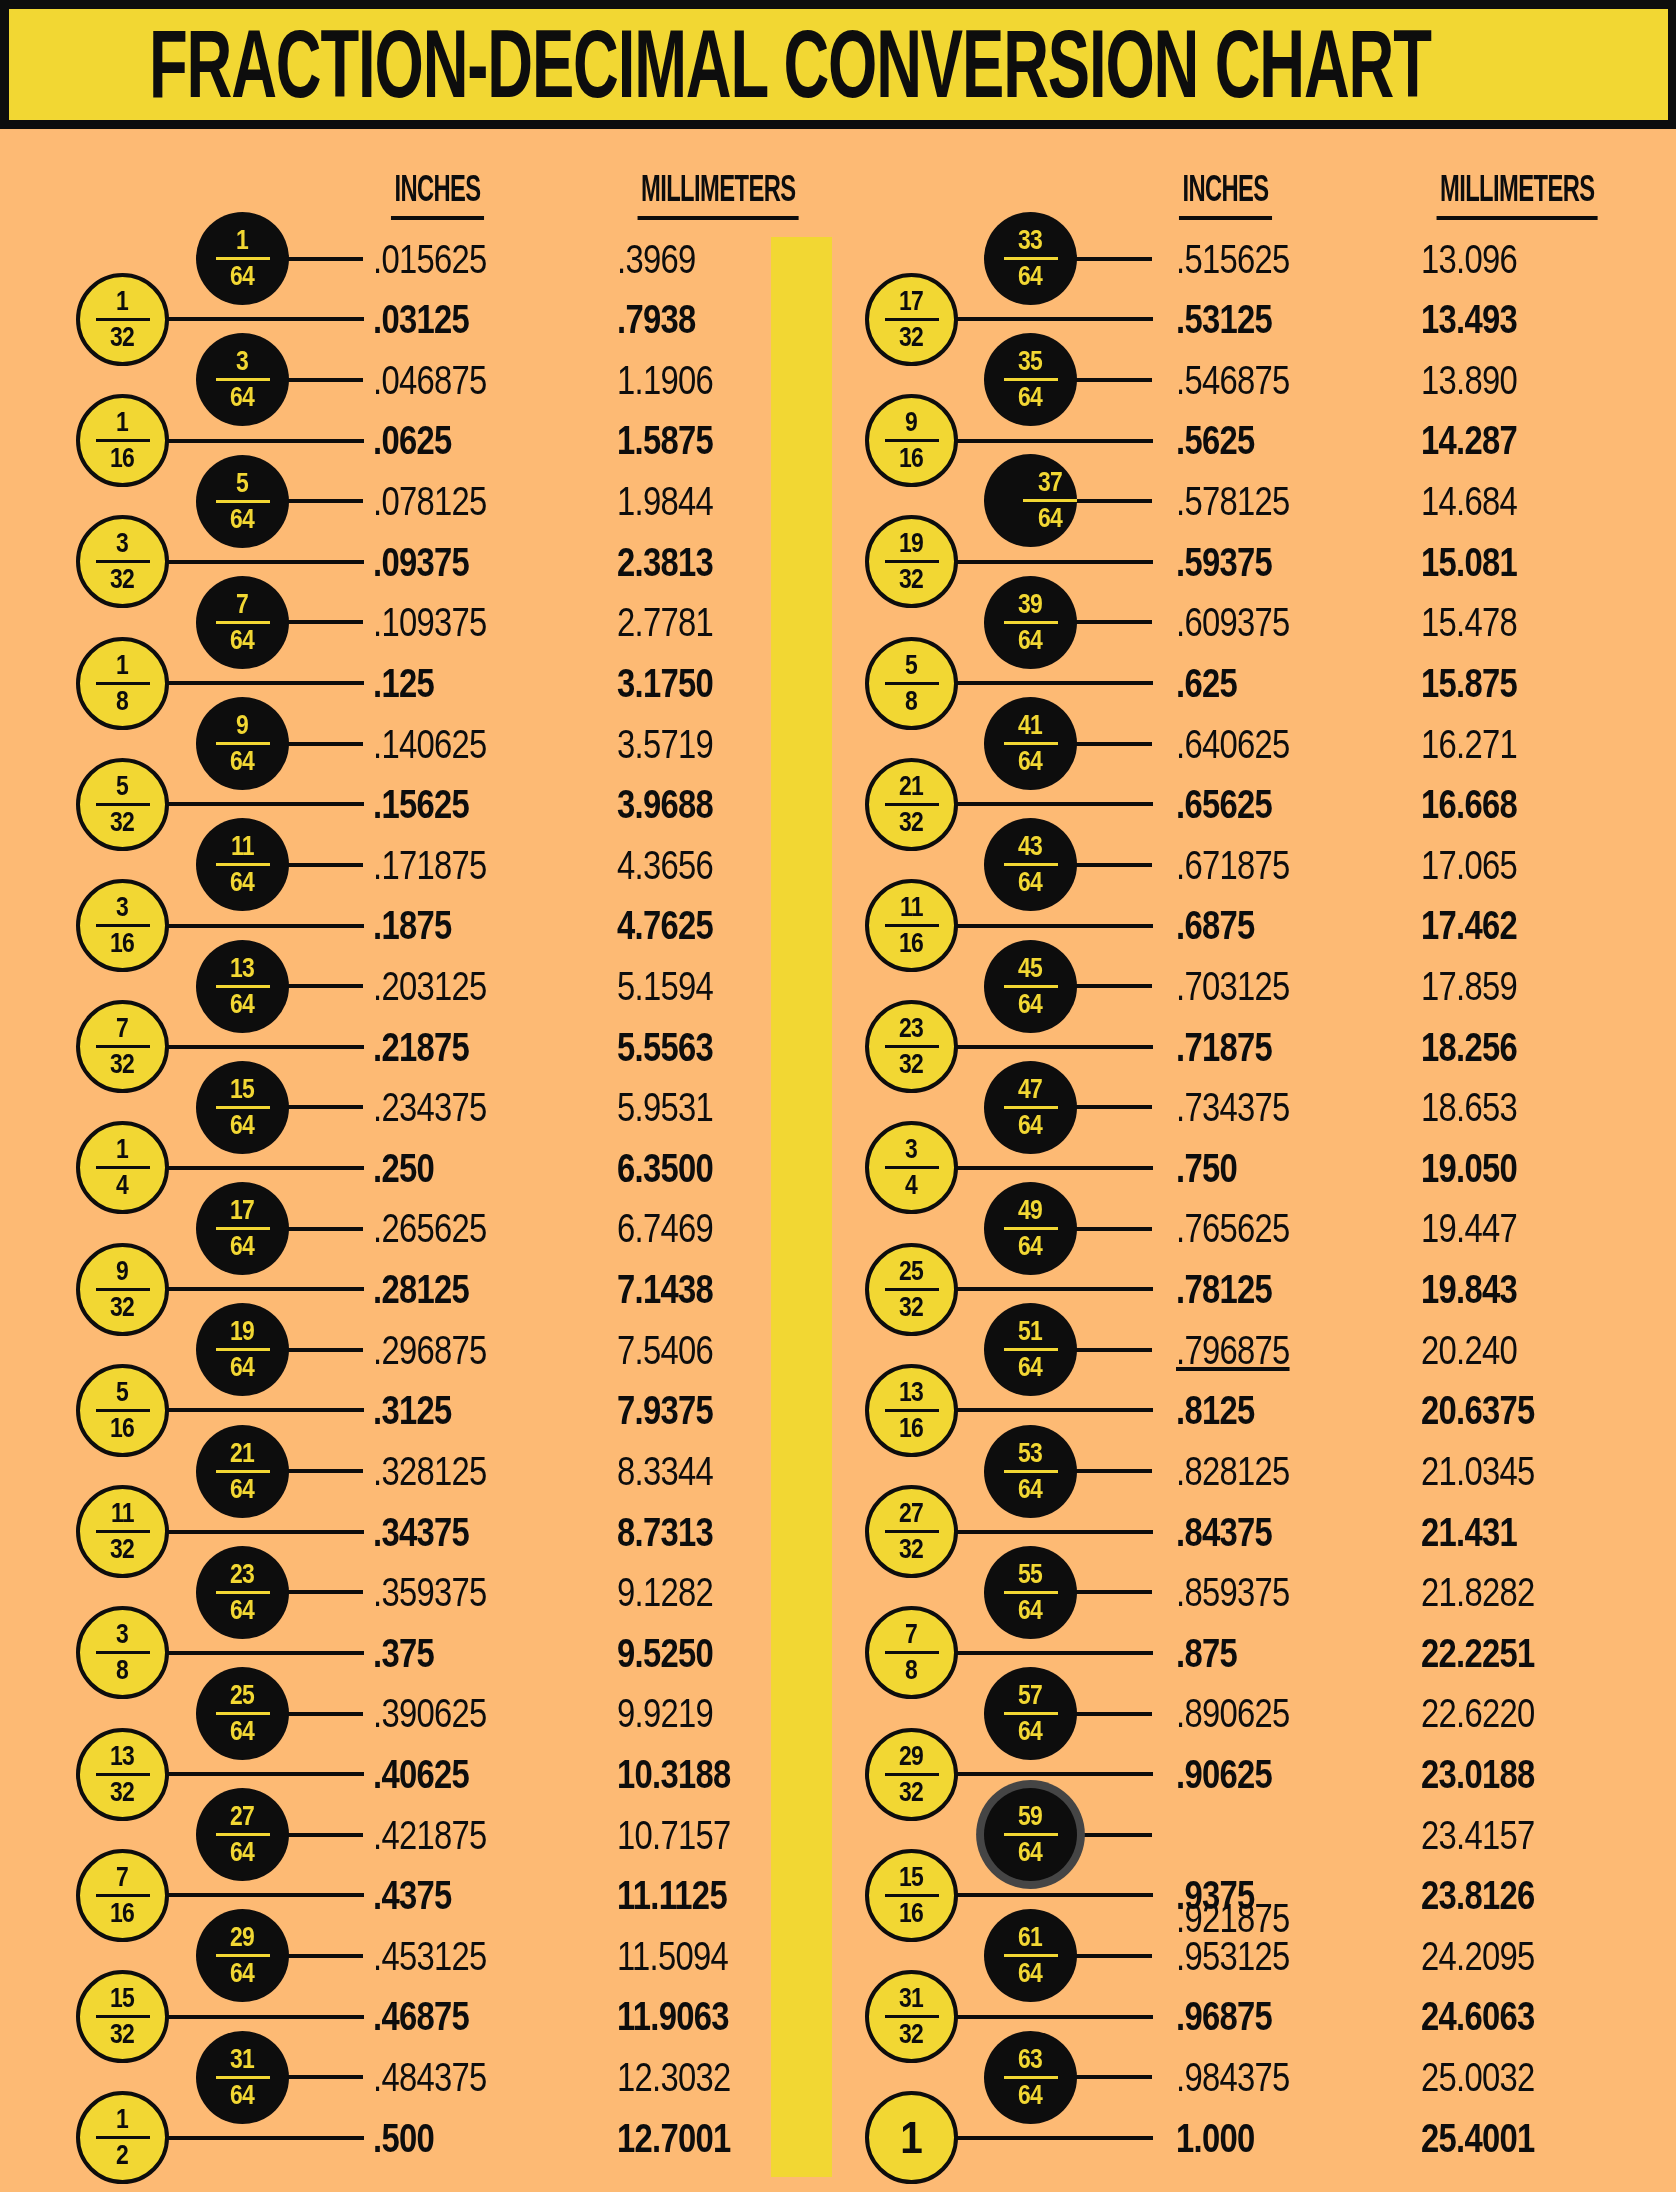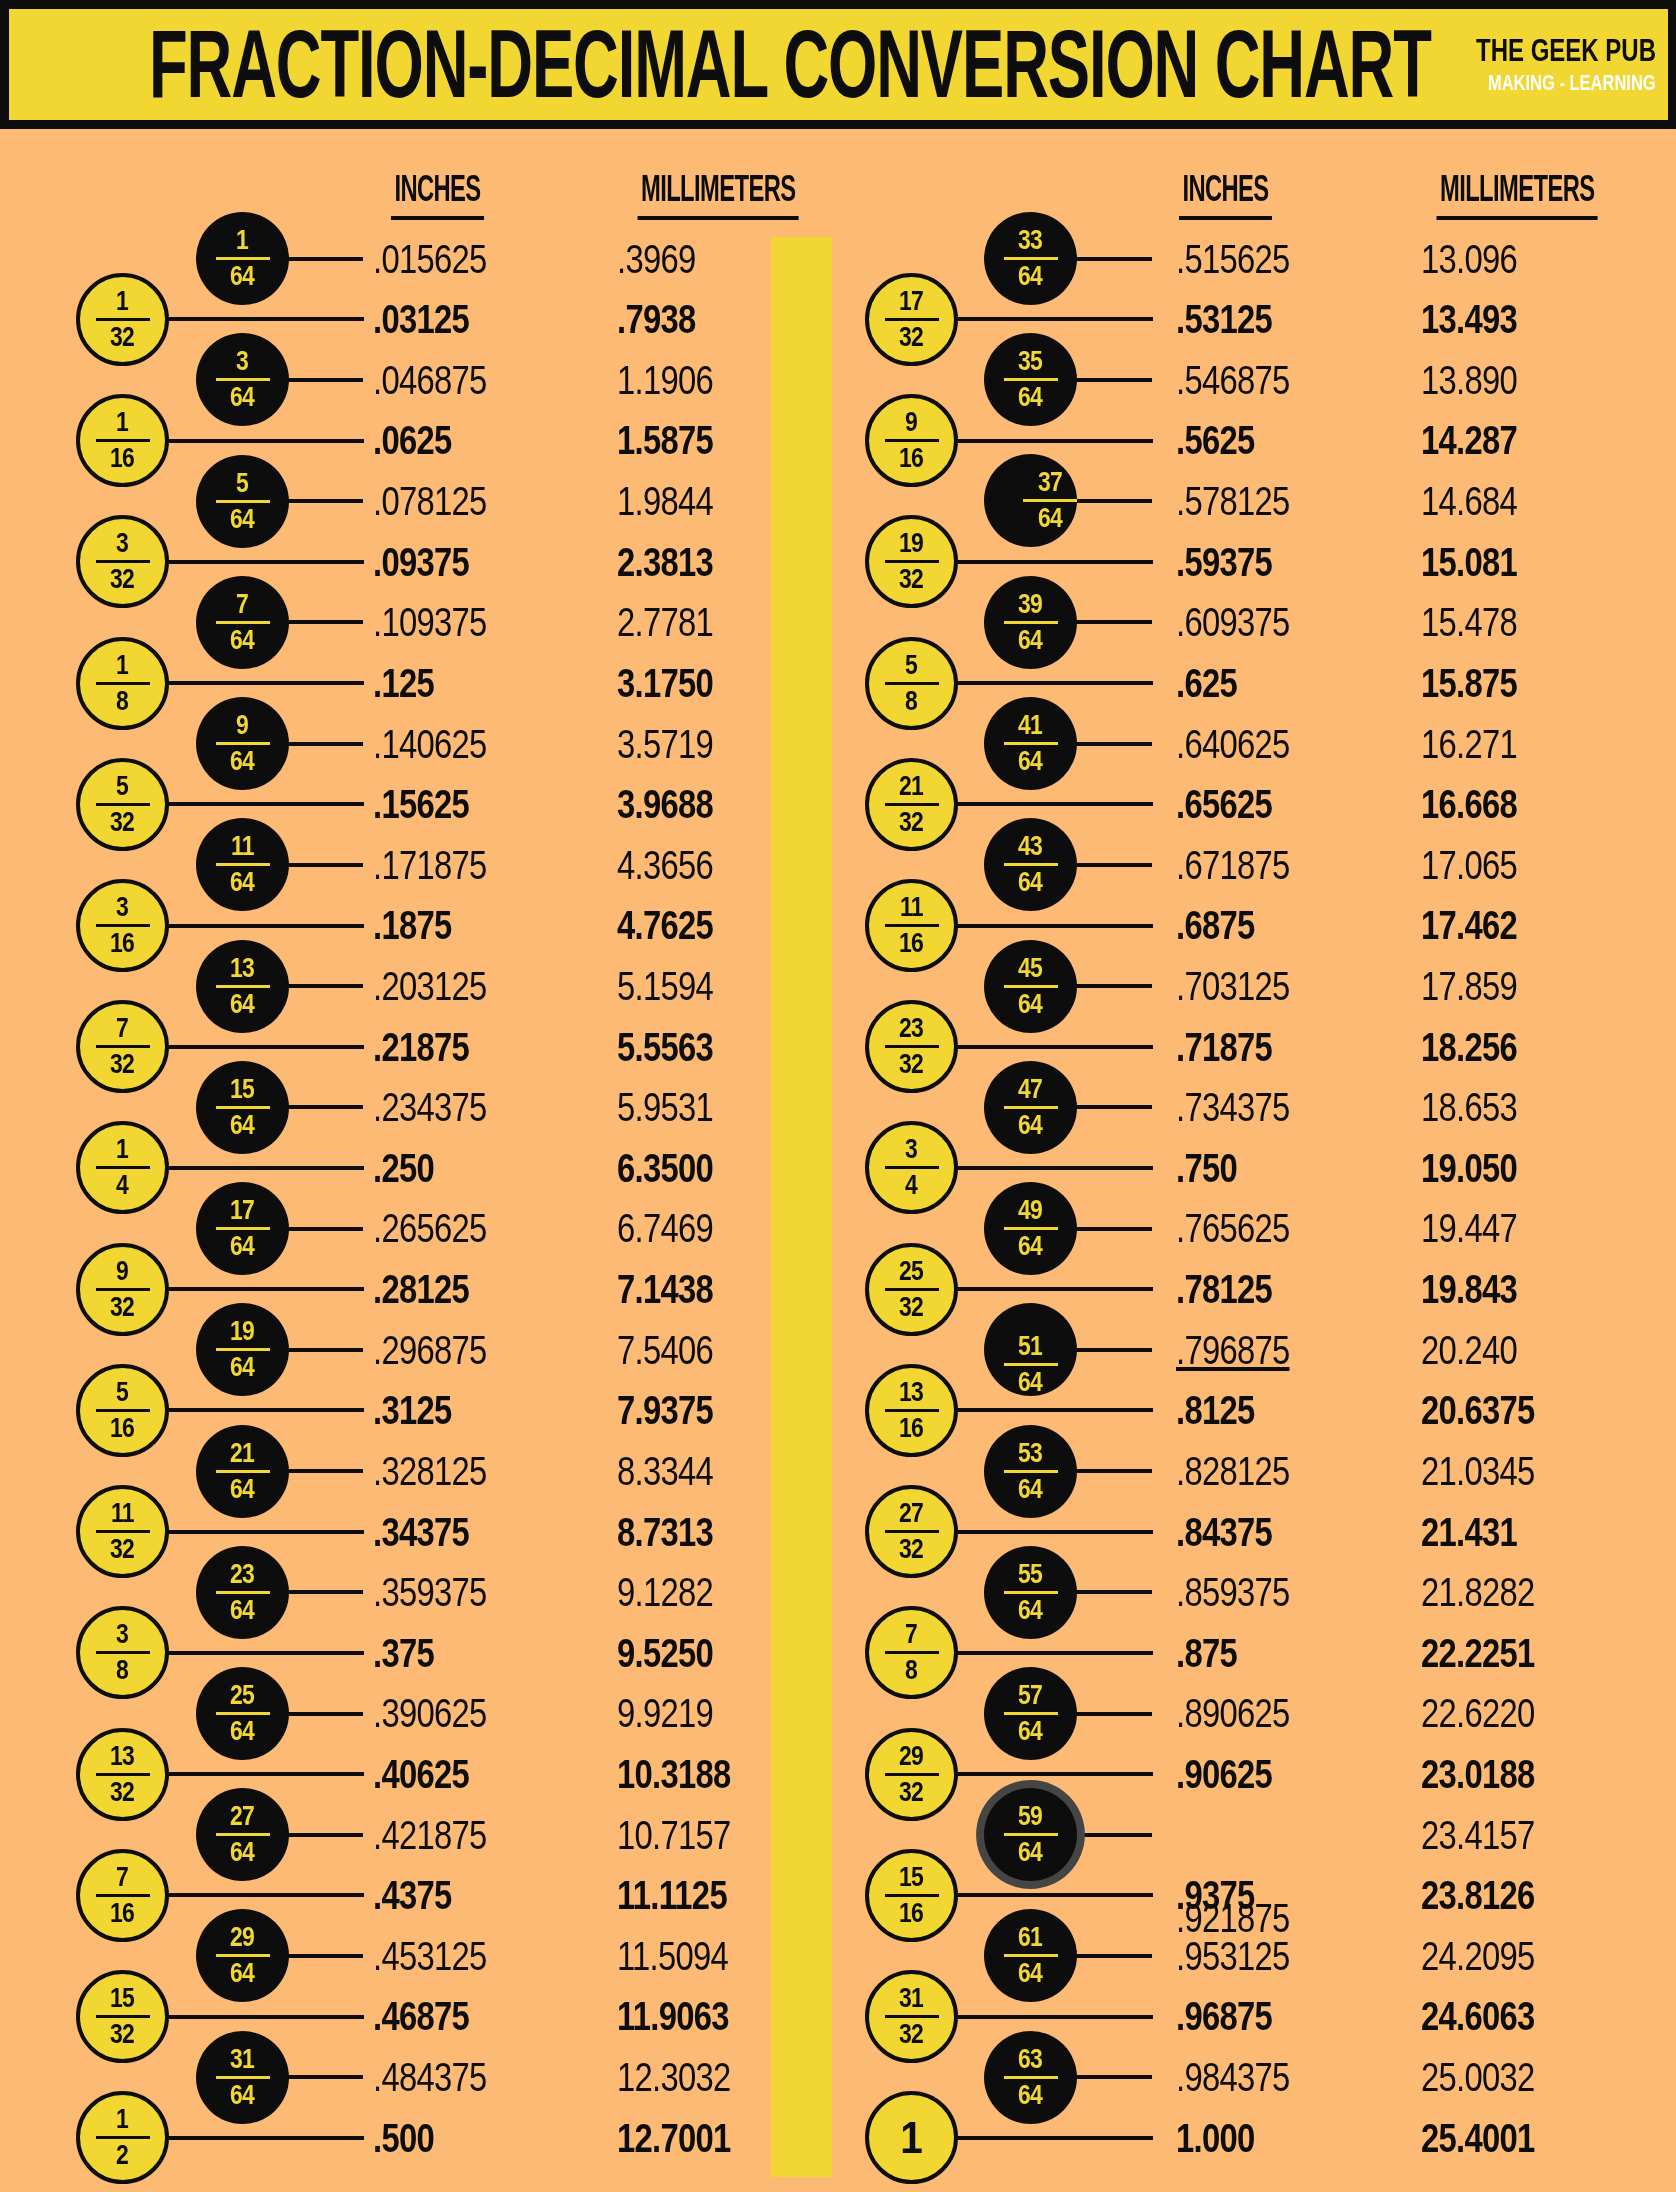--- a/index.html
+++ b/index.html
@@ -52,24 +52,20 @@
 </style>
 </head>
 <body>
 
 <div class="canvas">
 
   <header class="header">
     <h1 class="title">
         <span class="squeeze">FRACTION-DECIMAL CONVERSION CHART</span>
       </h1>
-    <div class="brand">
-      <div class="brand-name">THE GEEK PUB</div>
-      <div class="brand-tag">MAKING - LEARNING</div>
-    </div>
   </header>
 
   <main id="chart-body">
     <div class="divider"></div>
   <div class="colhead" style="left: 175px; top: 168px;"><span class="squeeze">INCHES</span></div>
       <div class="colhead" style="left: 456px; top: 168px;"><span class="squeeze">MILLIMETERS</span></div>
       <div class="colhead" style="left: 963px; top: 168px;"><span class="squeeze">INCHES</span></div>
       <div class="colhead" style="left: 1255px; top: 168px;"><span class="squeeze">MILLIMETERS</span></div>
       <div class="hline" style="left: 286px; top: 257px; width: 77px;"></div>
       <div class="circle c-black" style="left: 196px; top: 212px;">
@@ -765,21 +761,21 @@
           <span class="den">32</span>
         </div>
       </div>
       <div class="value bold" style="left: 1176px; top: 1261px;">
         <span class="squeeze">.78125</span>
       </div>
       <div class="value bold" style="left: 1421px; top: 1261px;">
         <span class="squeeze">19.843</span>
       </div>
       <div class="hline" style="left: 1075px; top: 1348px; width: 77px;"></div>
-      <div class="circle c-black" style="left: 984px; top: 1303px; align-items: flex-end;">
+      <div class="circle c-black" style="left: 984px; top: 1303px;">
         <div class="frac">
           <span class="num">51</span>
           <span class="bar"></span>
           <span class="den">64</span>
         </div>
       </div>
       <div class="value" style="left: 1176px; top: 1322px; text-decoration: underline;">
         <span class="squeeze">.796875</span>
       </div>
       <div class="value" style="left: 1421px; top: 1322px;">

